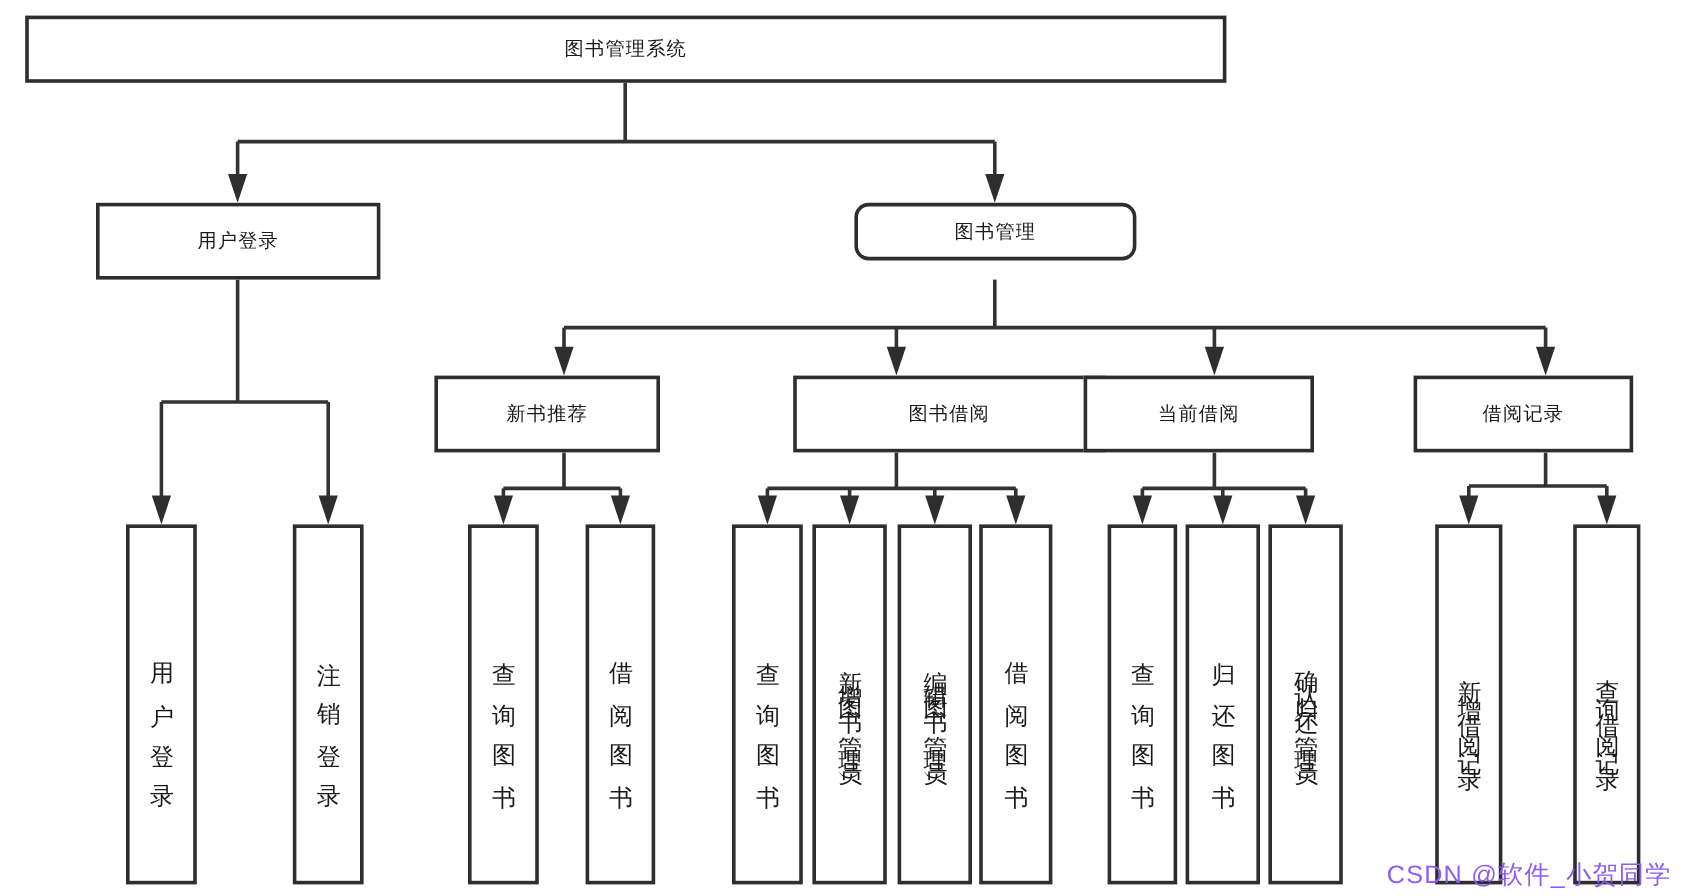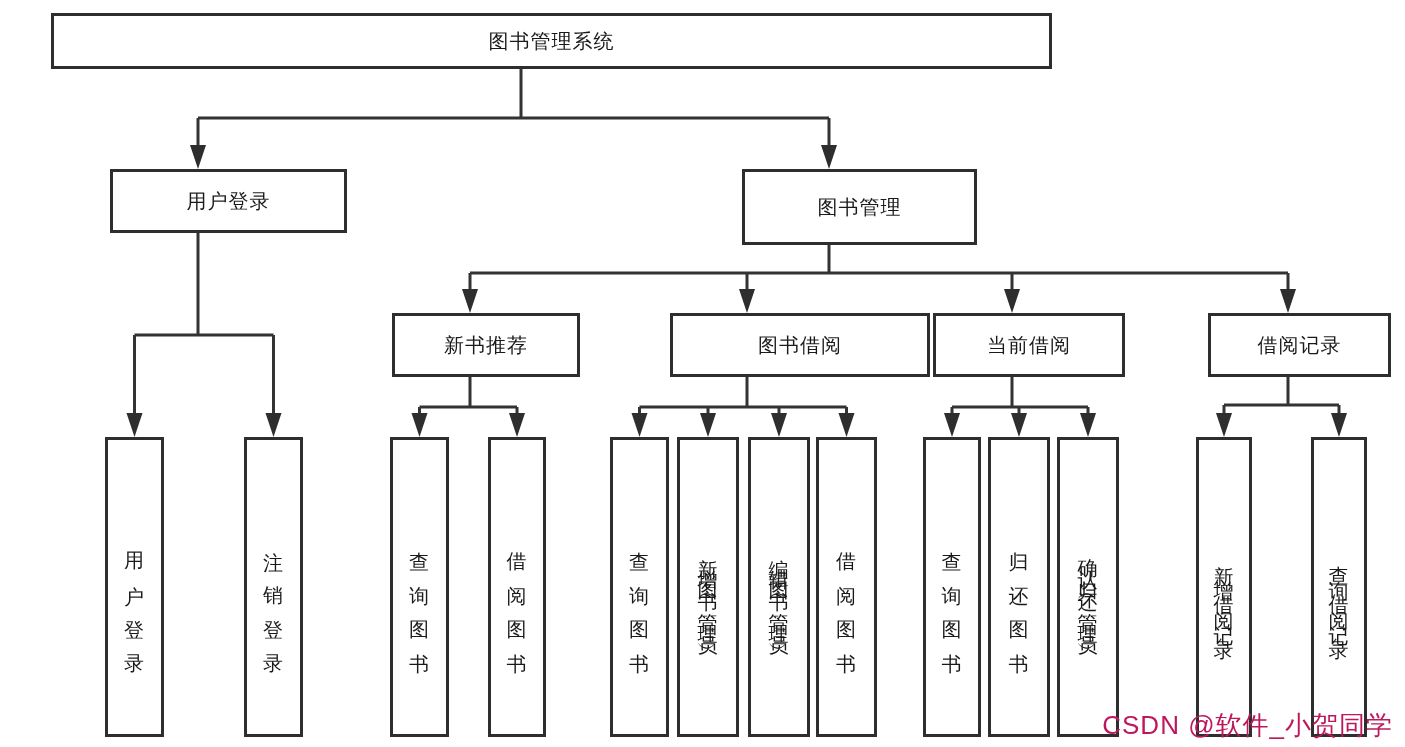--- a/index.html
+++ b/index.html
@@ -25,43 +25,42 @@
     position: absolute;
     box-sizing: border-box;
     background: #ffffff;
     border: 3px solid #2e2e2e;
     display: flex;
     align-items: center;
     justify-content: center;
     color: #1a1a1a;
   }
   .hnode {
-    font-size: 20px;
+    font-size: 16px;
     letter-spacing: 1px;
     white-space: nowrap;
-    margin-left: 30px;
   }
   .leaf {
     font-size: 20px;
   }
   .leaf .vtext {
     writing-mode: vertical-rl;
     text-orientation: mixed;
     line-height: 1;
     white-space: nowrap;
   }
   .len4 .vtext { letter-spacing: 34px; margin-bottom: -34px; }
   .len6 .vtext { letter-spacing: 15px; margin-bottom: -15px; }
   .len9 .vtext { letter-spacing: 11px; margin-bottom: -11px; }
   .watermark {
     position: absolute;
     right: 12px;
     bottom: 4px;
-    font-size: 26px;
-    color: #be185d;
+    font-size: 21px;
+    color: #8b5cf6;
     letter-spacing: 1px;
     white-space: nowrap;
   }
 </style>
 </head>
 <body>
 
 <div id="stage">
 
   <svg id="wires" viewBox="0 0 1405 747" xmlns="http://www.w3.org/2000/svg">
@@ -133,28 +132,28 @@
     </g>
   </svg>
 
   <div class="node hnode" style="left:21px; top:13px; width:1001px; height:56px;">
     <span>图书管理系统</span>
   </div>
 
   <div class="node hnode" style="left:80px; top:169px; width:237px; height:64px;">
     <span>用户登录</span>
   </div>
-  <div class="node hnode" style="left:712px; top:169px; width:235px; height:76px;">
+  <div class="node hnode" style="left:712px; top:169px; width:235px; height:48px;border-radius:12px;">
     <span>图书管理</span>
   </div>
 
   <div class="node hnode" style="left:362px; top:313px; width:188px; height:64px;">
     <span>新书推荐</span>
   </div>
-  <div class="node hnode" style="left:640px; top:313px; width:260px; height:64px;">
+  <div class="node hnode" style="left:661px; top:313px; width:260px; height:64px;">
     <span>图书借阅</span>
   </div>
   <div class="node hnode" style="left:903px; top:313px; width:192px; height:64px;">
     <span>当前借阅</span>
   </div>
   <div class="node hnode" style="left:1178px; top:313px; width:183px; height:64px;">
     <span>借阅记录</span>
   </div>
 
   <div class="node leaf len4" style="left:105px; top:437px; width:59px; height:300px;">

